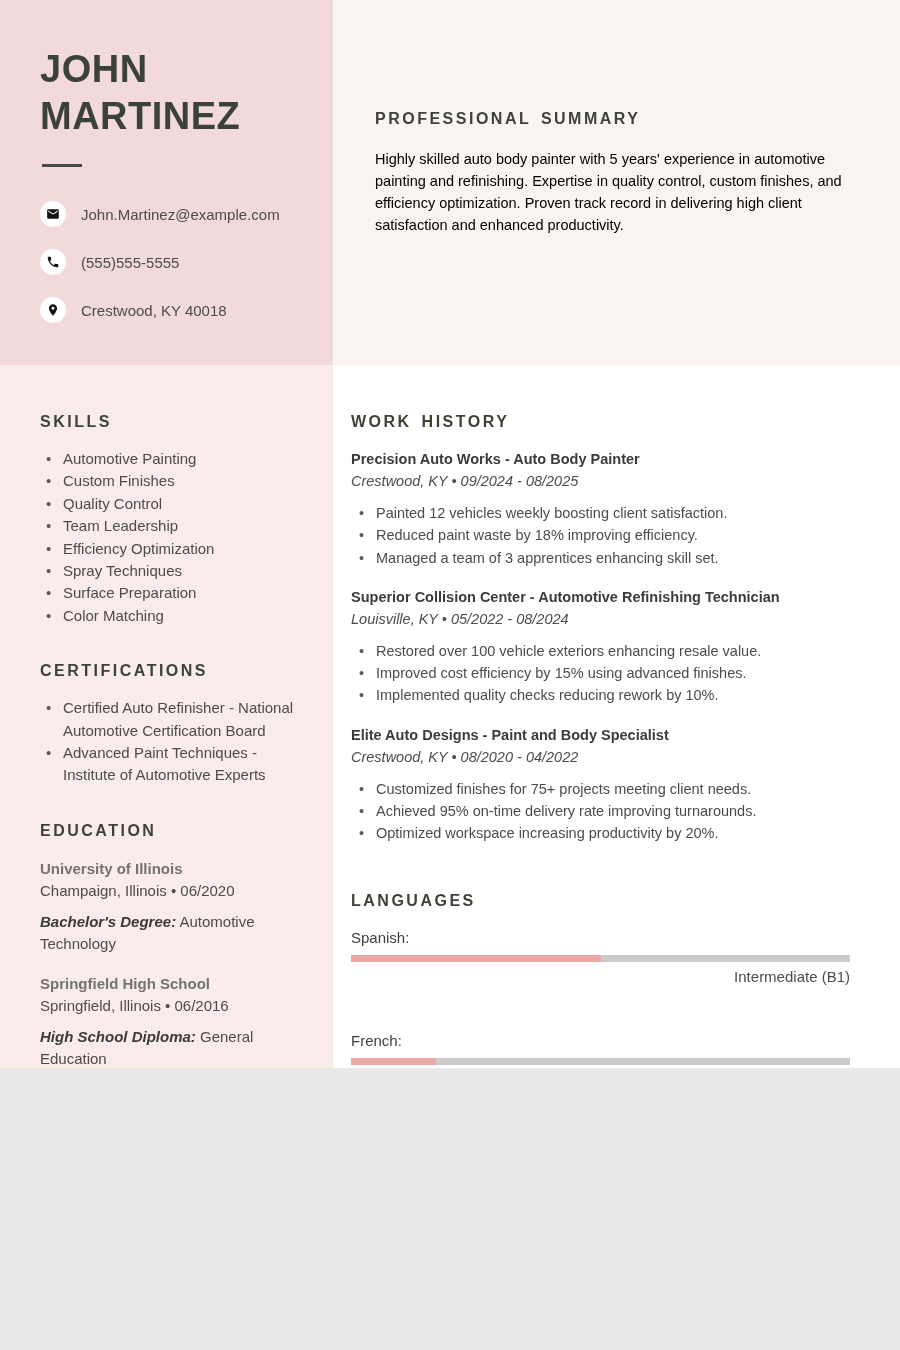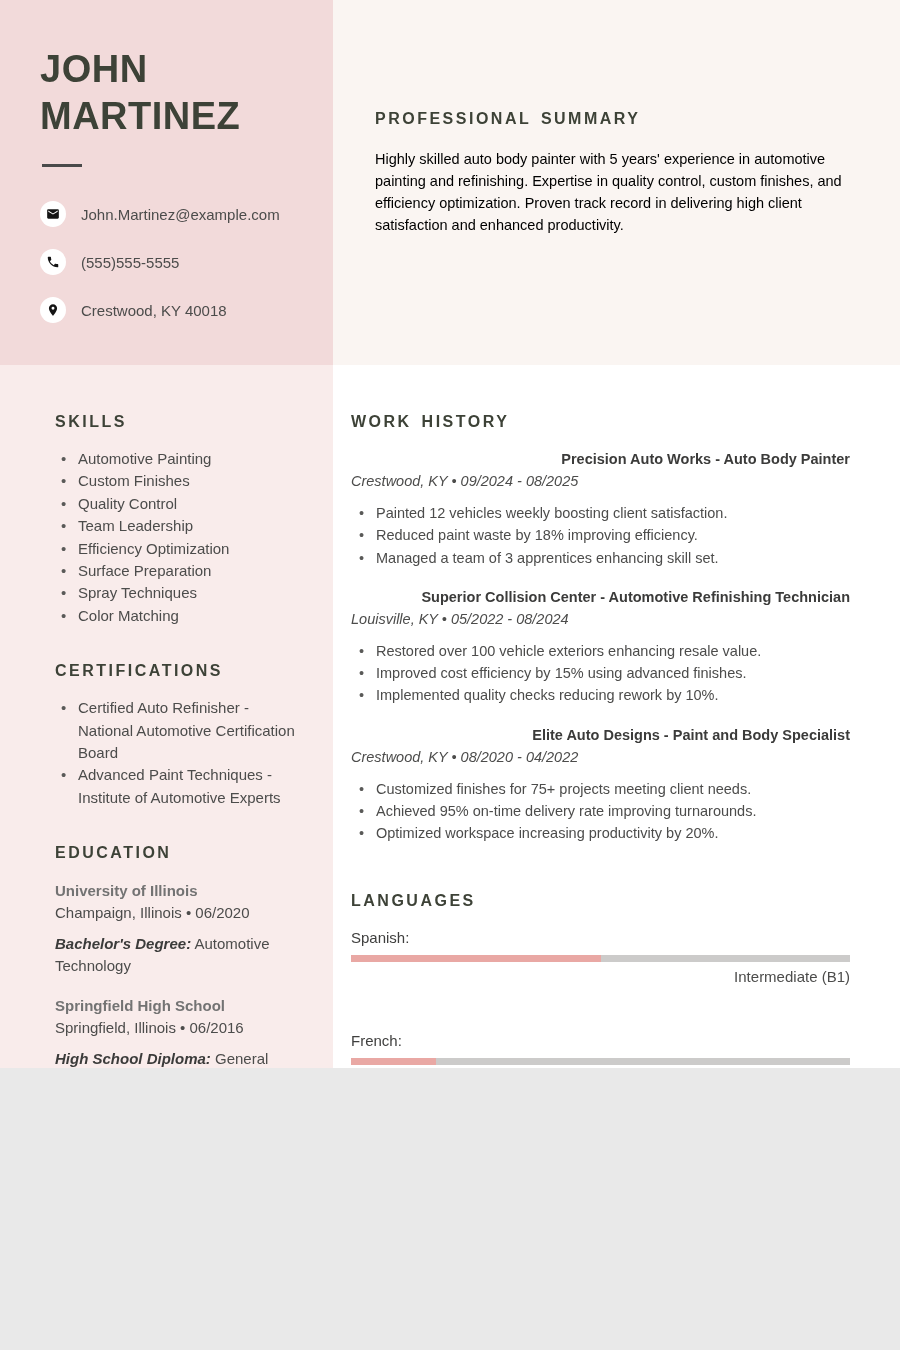--- a/index.html
+++ b/index.html
@@ -85,32 +85,32 @@
     font-size: 15px;
     line-height: 22.4px;
     color: #4c4c4b;
   }
   .bullet-list li::before {
     content: "\2022";
     position: absolute;
     left: 6px;
     color: #5a5a58;
   }
-  .sidebar-section { margin-bottom: 35px; margin-left: 15px; }
+  .sidebar-section { margin-bottom: 35px; }
 
   .edu-entry { margin-top: 18px; }
   .edu-school { font-size: 15px; font-weight: bold; color: #737373; line-height: 22px; }
   .edu-meta { font-size: 15px; color: #4c4c4b; line-height: 22px; }
   .edu-degree { margin-top: 9px; font-size: 15px; line-height: 22px; color: #4c4c4b; }
   .edu-degree-label { font-weight: bold; font-style: italic; color: #3b3b3a; }
 
   
   .cell-br { padding: 48px 50px 0 18px; }
   .job { margin-top: 18px; }
-  .job-title { font-size: 14.5px; font-weight: bold; color: #3b3b3a; line-height: 21px; text-align: right; }
+  .job-title { font-size: 14.5px; font-weight: bold; color: #3b3b3a; line-height: 21px; }
   .job-meta { font-size: 14.5px; font-style: italic; color: #4c4c4b; line-height: 22px; }
   .job .bullet-list { margin-top: 10px; }
   .job .bullet-list li { font-size: 14.5px; line-height: 22.3px; padding-left: 25px; }
   .job .bullet-list li::before { left: 8px; }
 
   .languages-section { margin-top: 47px; }
   .languages-grid {
     margin-top: 18px;
     display: grid;
     grid-template-columns: 1fr;
@@ -174,22 +174,22 @@
 
     <div class="sidebar-section">
       <div class="section-heading">SKILLS</div>
       <ul class="bullet-list">
 
       <li>Automotive Painting</li>
           <li>Custom Finishes</li>
           <li>Quality Control</li>
           <li>Team Leadership</li>
           <li>Efficiency Optimization</li>
+          <li>Spray Techniques</li>
           <li>Surface Preparation</li>
-          <li>Spray Techniques</li>
           <li>Color Matching</li>
         </ul>
     </div>
 
     <div class="sidebar-section">
       <div class="section-heading">CERTIFICATIONS</div>
       <ul class="bullet-list">
 
       <li>Certified Auto Refinisher - National Automotive Certification Board</li>
           <li>Advanced Paint Techniques - Institute of Automotive Experts</li>

